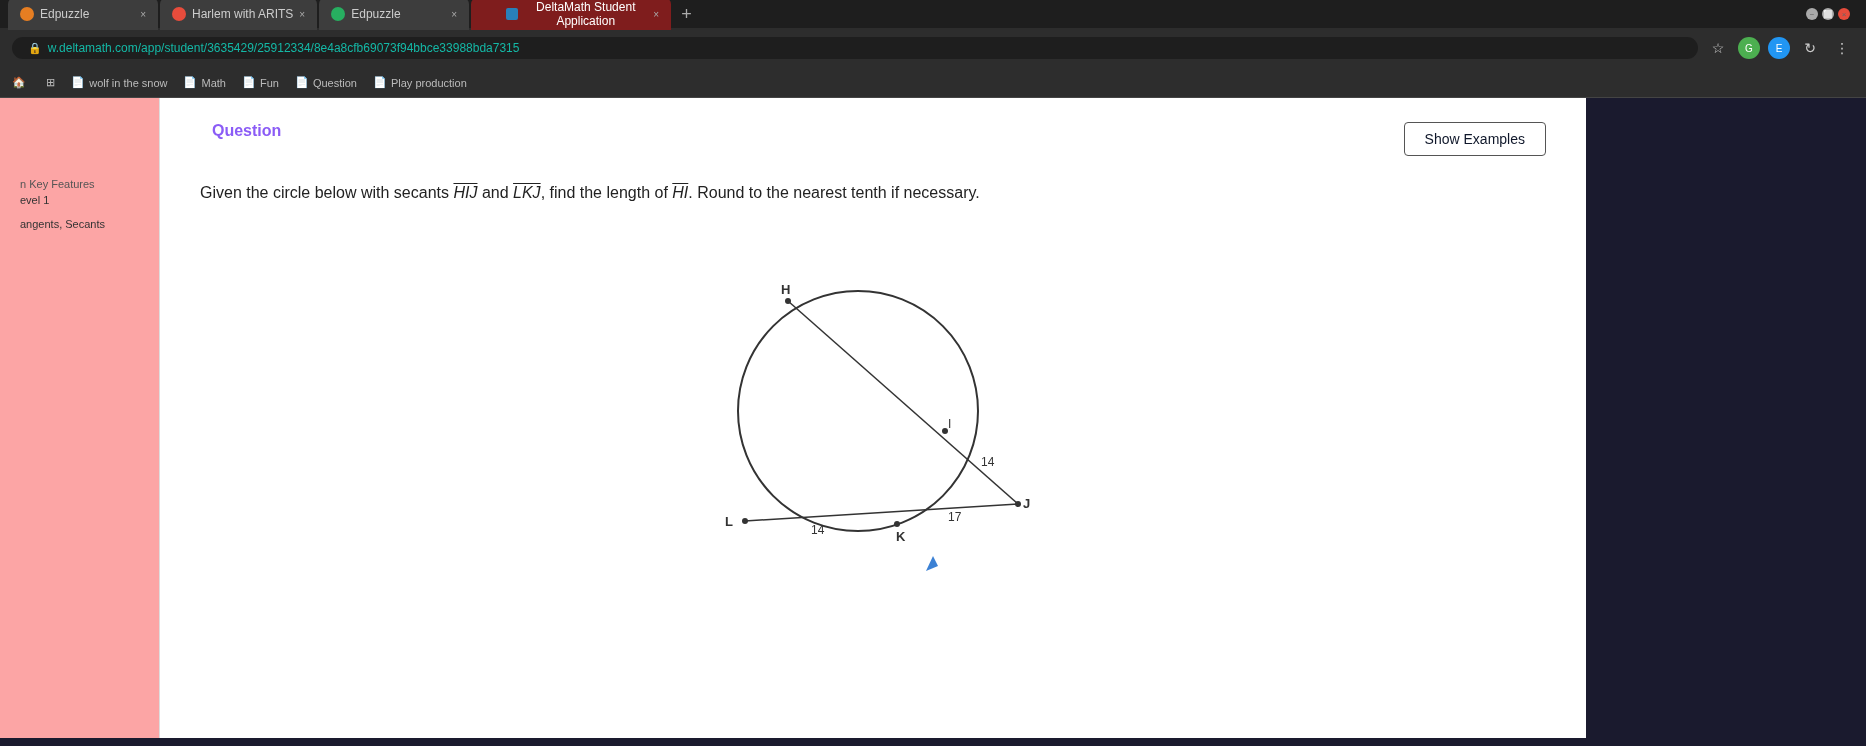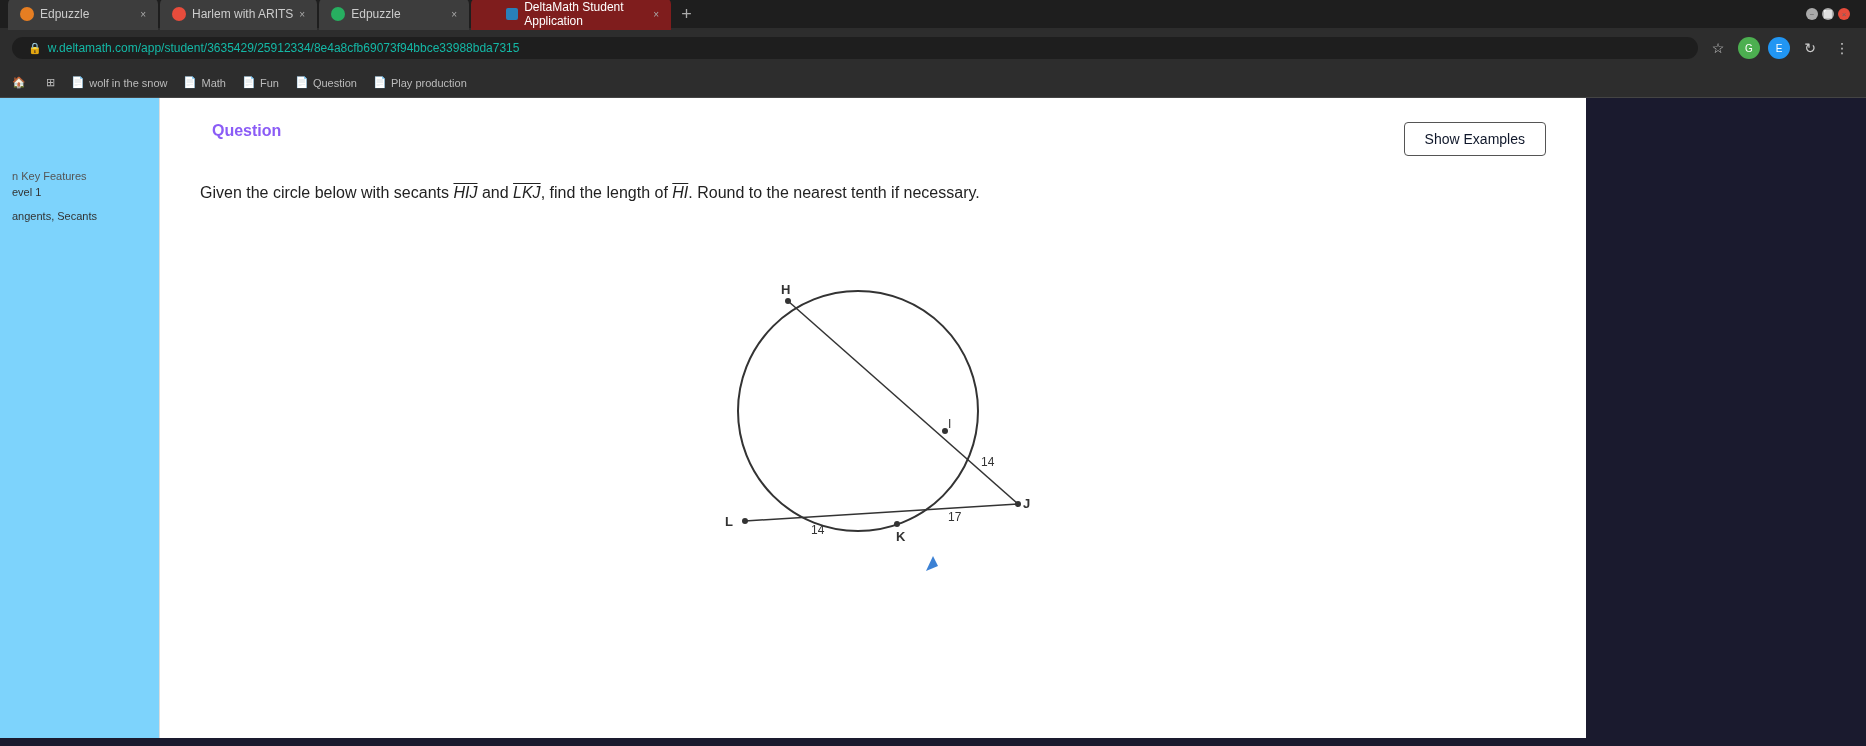--- a/index.html
+++ b/index.html
@@ -17,20 +17,21 @@
       width: 100%;
     }
 
     .tab-bar {
       display: flex;
       align-items: center;
       background: #1e1e1e;
       height: 28px;
       padding: 0 8px;
       gap: 2px;
+      text-align: center;
     }
 
     .tab {
       display: flex;
       align-items: center;
       background: #3d3d3d;
       border-radius: 6px 6px 0 0;
       padding: 0 12px;
       height: 32px;
       font-size: 12px;
@@ -166,23 +167,23 @@
     
     .main-content {
       display: flex;
       background: #f5f5f0;
       height: calc(746px - 36px - 40px - 30px);
       position: relative;
     }
 
     .sidebar {
       width: 160px;
-      background: #7dd3fc;
+      background: #fca5a5;
       border-right: 1px solid #ddd;
-      padding: 12px;
+      padding: 20px;
       flex-shrink: 0;
     }
 
     .sidebar-section {
       margin-top: 60px;
     }
 
     .sidebar-label {
       font-size: 11px;
       color: #555;

